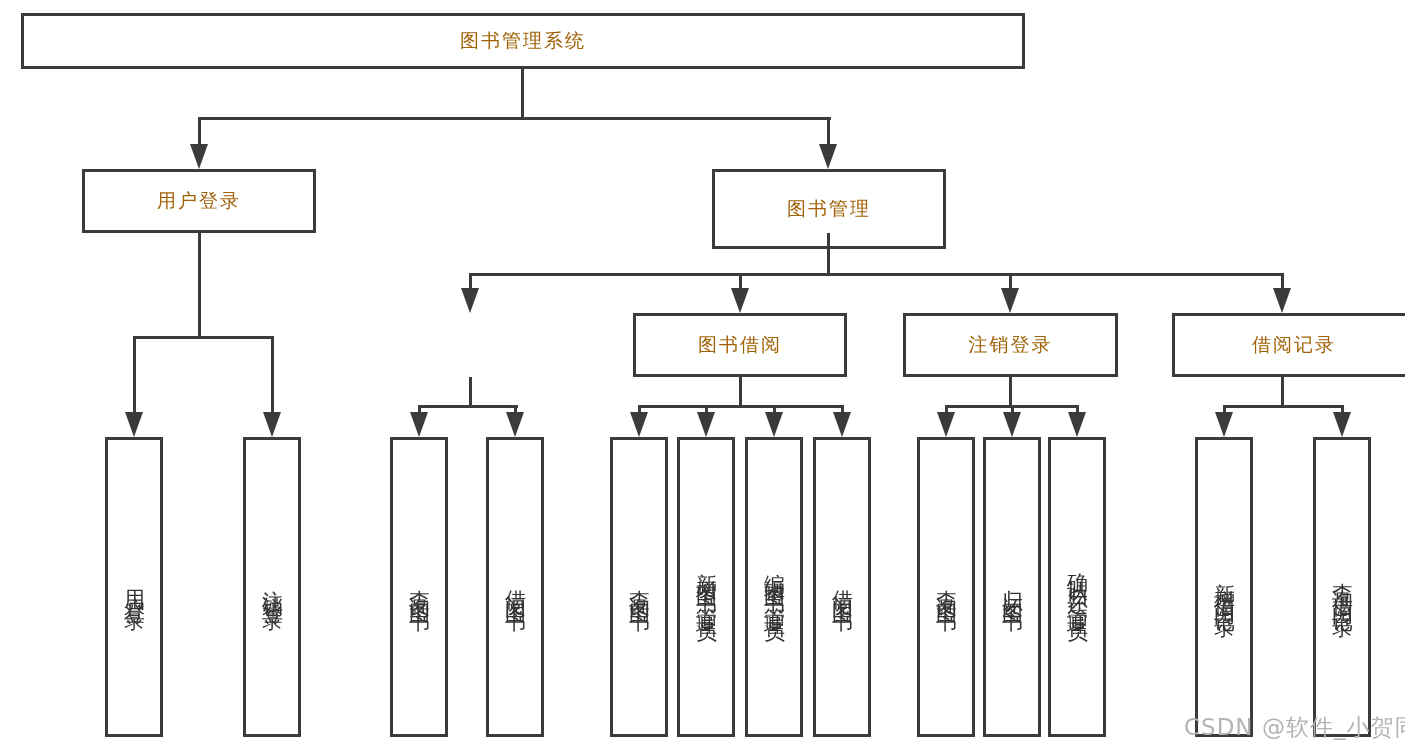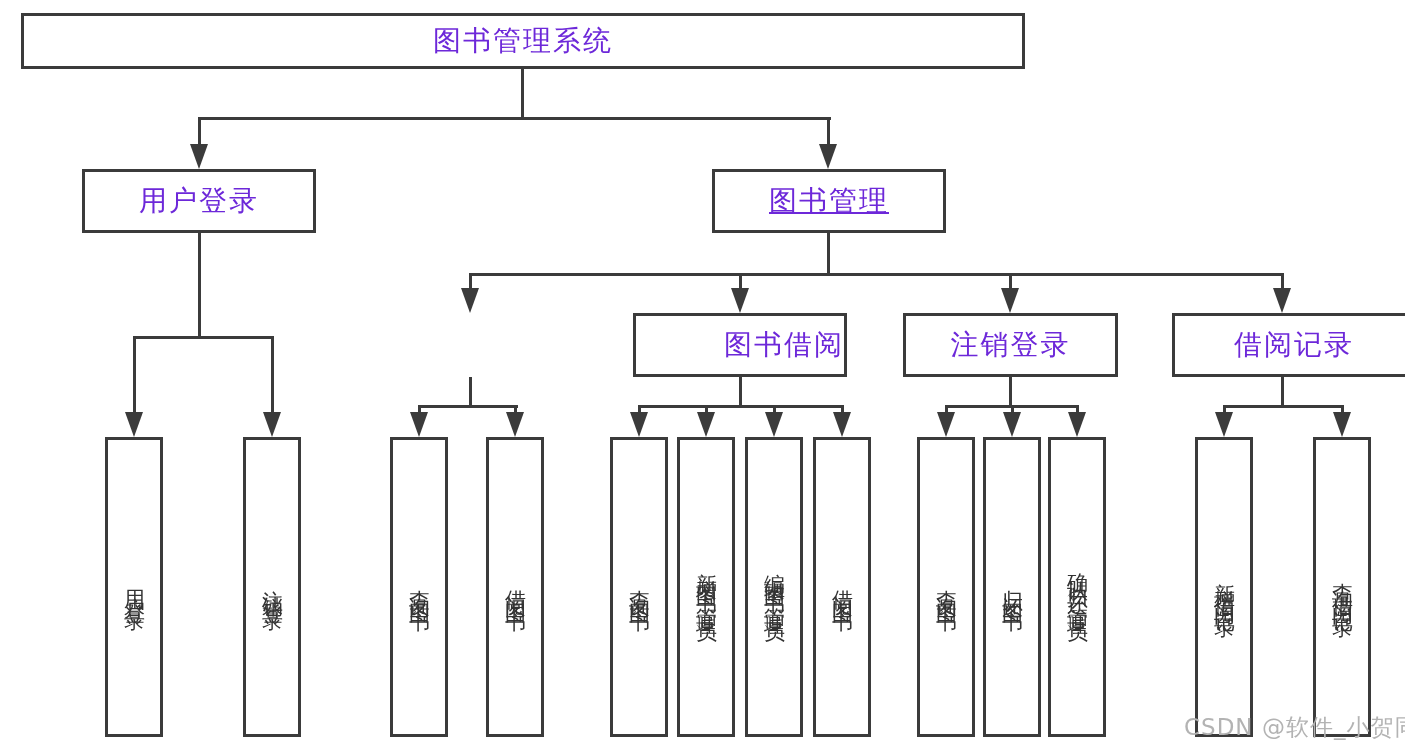--- a/index.html
+++ b/index.html
@@ -9,21 +9,21 @@
     background:#ffffff;
     font-family:"DejaVu Sans","Liberation Sans",sans-serif;
     overflow:hidden;
   }
   .box{
     position:absolute;
     box-sizing:border-box;
     border:3px solid #3b3b3b;
     background:#ffffff;
     display:flex;align-items:center;justify-content:center;
-    font-size:28px;color:#6d28d9;letter-spacing:2px;
+    font-size:19px;color:#a16207;letter-spacing:2px;
     white-space:nowrap;
   }
   .vbox{
     position:absolute;
     box-sizing:border-box;
     border:3px solid #3b3b3b;
     background:#ffffff;
     display:flex;align-items:center;justify-content:center;
     writing-mode:vertical-rl;
     font-size:21px;color:#333333;letter-spacing:7px;
@@ -54,21 +54,21 @@
   <div class="vline" style="left:521px;top:69px;width:3px;height:48px;"></div>
   <div class="hline" style="left:198px;top:117px;width:633px;height:3px;"></div>
   <div class="vline" style="left:198px;top:117px;width:3px;height:28px;"></div>
   <div class="arrowhead" style="left:190px;top:144px;"></div>
   <div class="vline" style="left:827px;top:117px;width:3px;height:28px;"></div>
   <div class="arrowhead" style="left:819px;top:144px;"></div>
 
   <div class="box" style="left:82px;top:169px;width:234px;height:64px;">
     <span>用户登录</span>
   </div>
-  <div class="box" style="left:712px;top:169px;width:234px;height:64px;text-decoration:underline;">
+  <div class="box" style="left:712px;top:169px;width:234px;height:80px;">
     <span>图书管理</span>
   </div>
 
   <div class="vline" style="left:198px;top:233px;width:3px;height:103px;"></div>
   <div class="hline" style="left:133px;top:336px;width:141px;height:3px;"></div>
   <div class="vline" style="left:133px;top:336px;width:3px;height:78px;"></div>
   <div class="arrowhead" style="left:125px;top:412px;"></div>
   <div class="vline" style="left:271px;top:336px;width:3px;height:78px;"></div>
   <div class="arrowhead" style="left:263px;top:412px;"></div>
 
@@ -76,21 +76,21 @@
   <div class="hline" style="left:469px;top:273px;width:814px;height:3px;"></div>
   <div class="vline" style="left:469px;top:273px;width:3px;height:16px;"></div>
   <div class="arrowhead" style="left:461px;top:288px;"></div>
   <div class="vline" style="left:739px;top:273px;width:3px;height:16px;"></div>
   <div class="arrowhead" style="left:731px;top:288px;"></div>
   <div class="vline" style="left:1009px;top:273px;width:3px;height:16px;"></div>
   <div class="arrowhead" style="left:1001px;top:288px;"></div>
   <div class="vline" style="left:1281px;top:273px;width:3px;height:16px;"></div>
   <div class="arrowhead" style="left:1273px;top:288px;"></div>
 
-  <div class="box" style="left:633px;top:313px;width:214px;height:64px;justify-content:flex-end;">
+  <div class="box" style="left:633px;top:313px;width:214px;height:64px;">
     <span>图书借阅</span>
   </div>
   <div class="box" style="left:903px;top:313px;width:215px;height:64px;">
     <span>注销登录</span>
   </div>
   <div class="box" style="left:1172px;top:313px;width:244px;height:64px;">
     <span>借阅记录</span>
   </div>
 
   <div class="vline" style="left:469px;top:377px;width:3px;height:28px;"></div>

